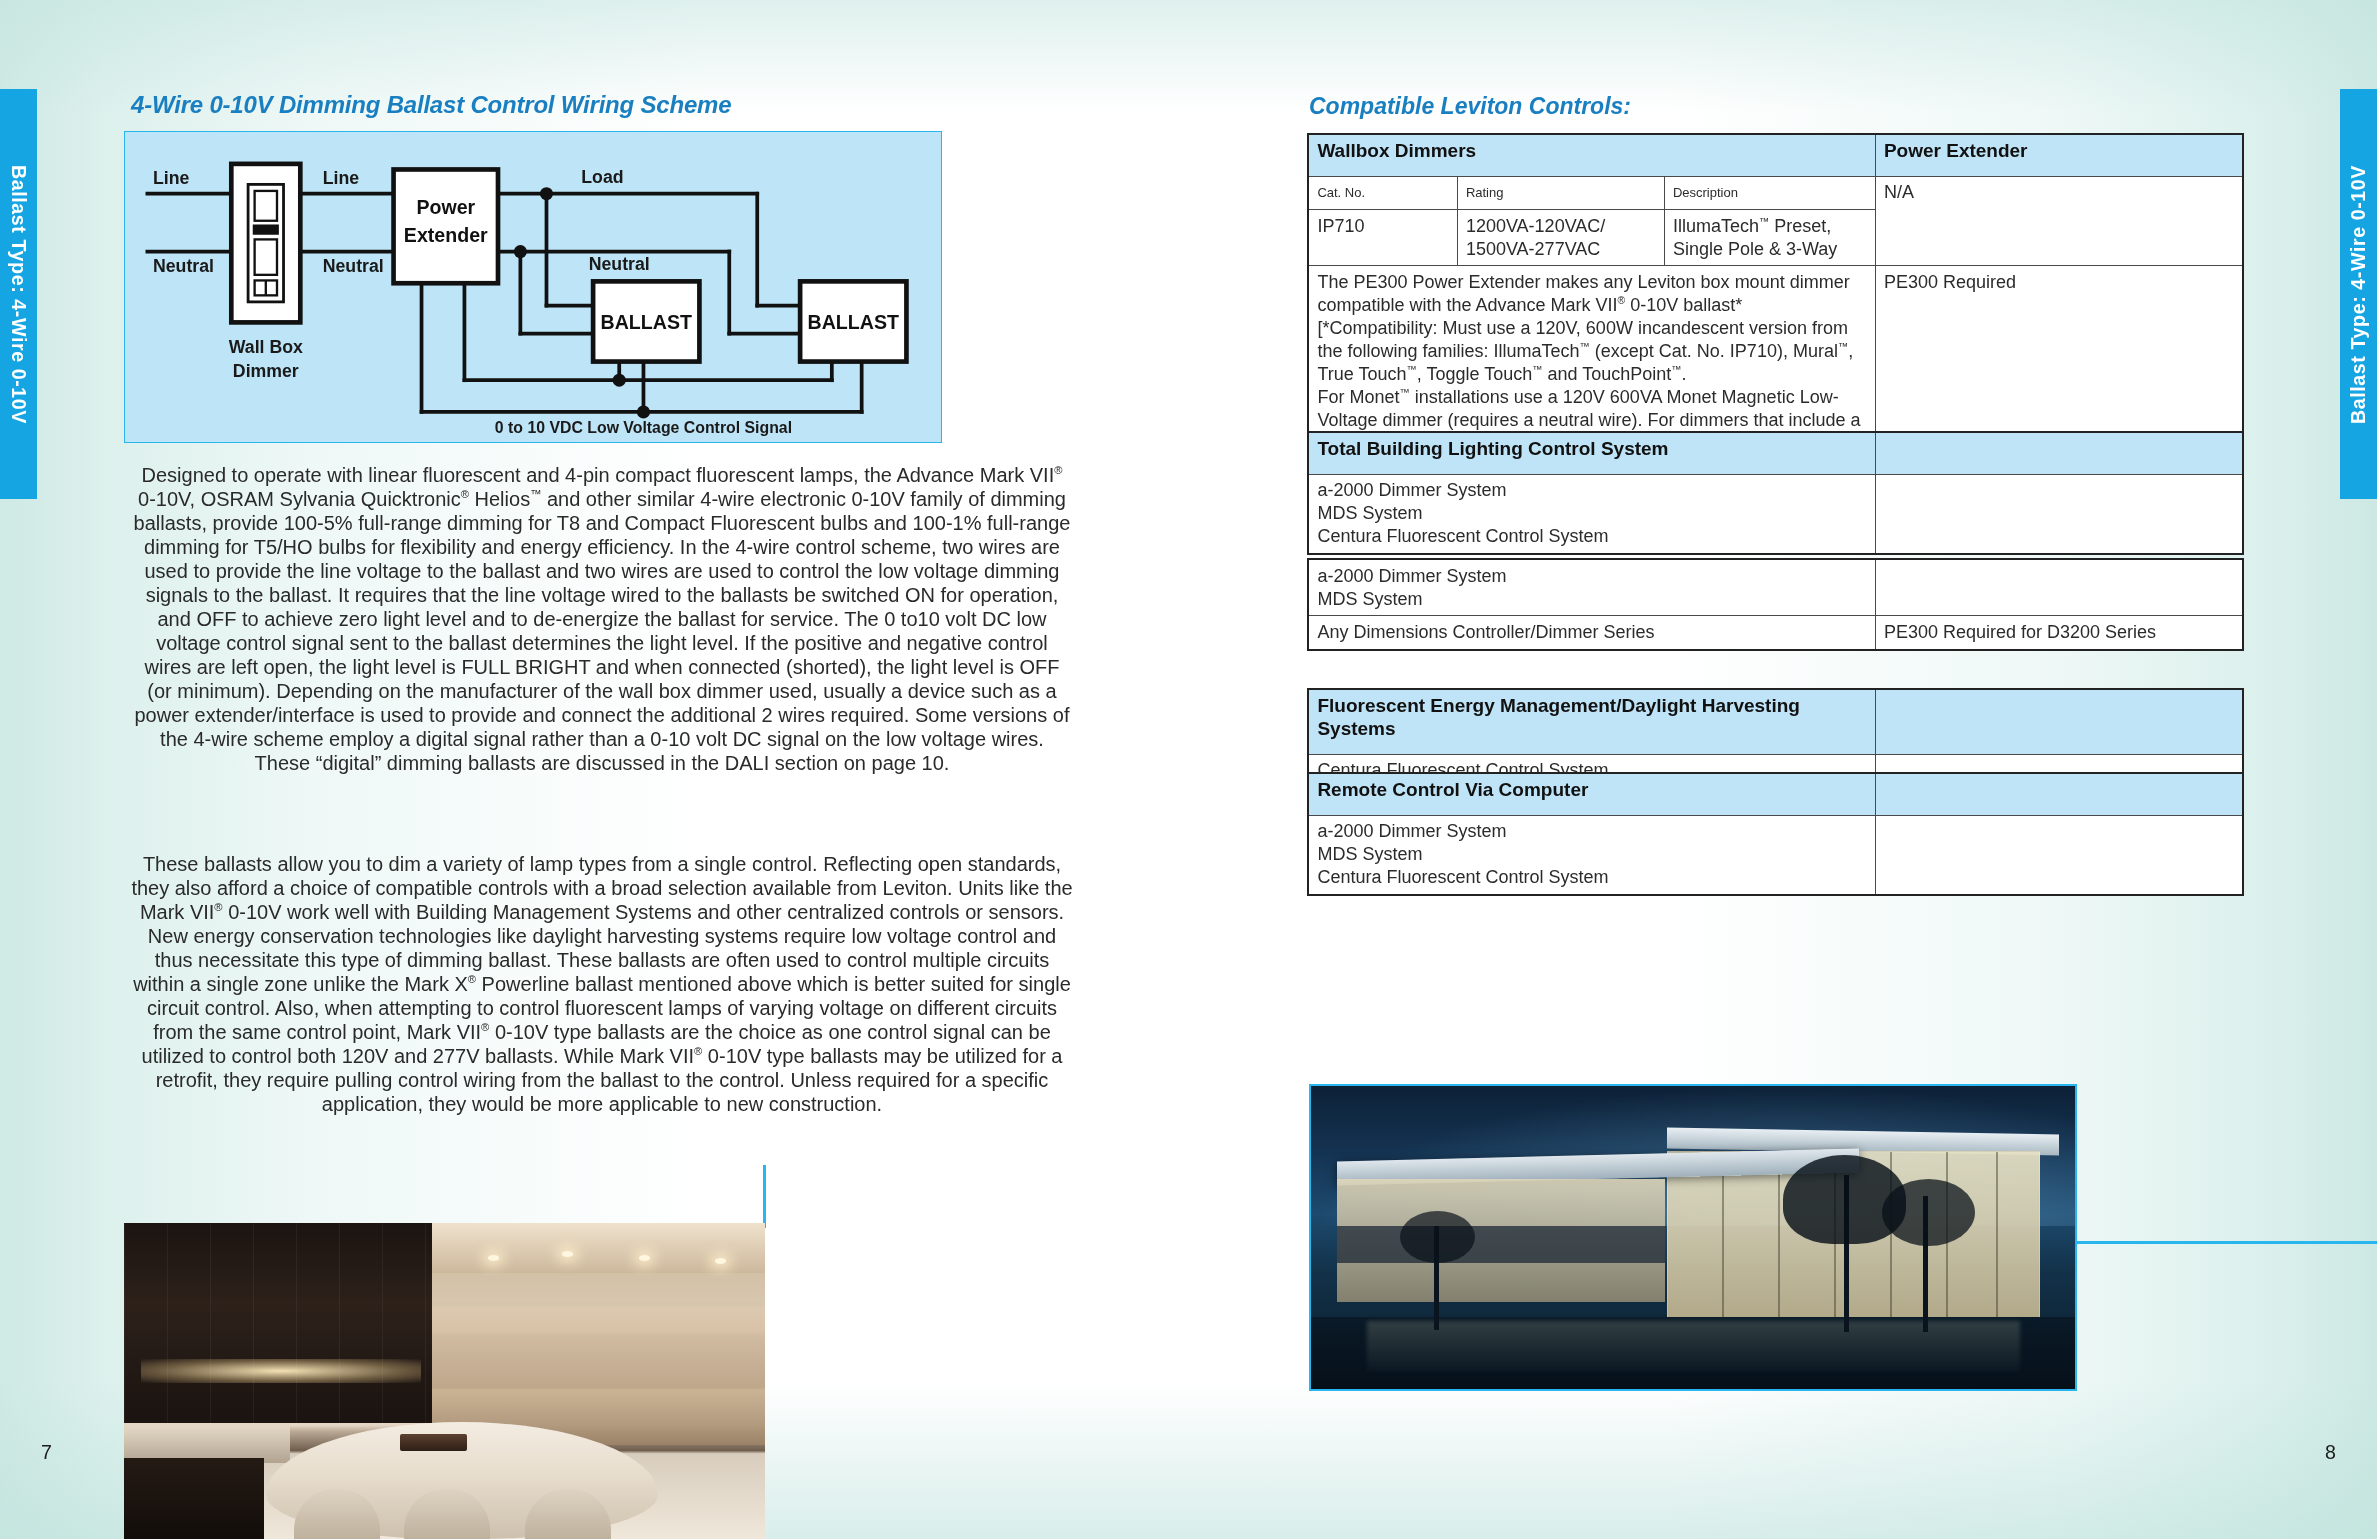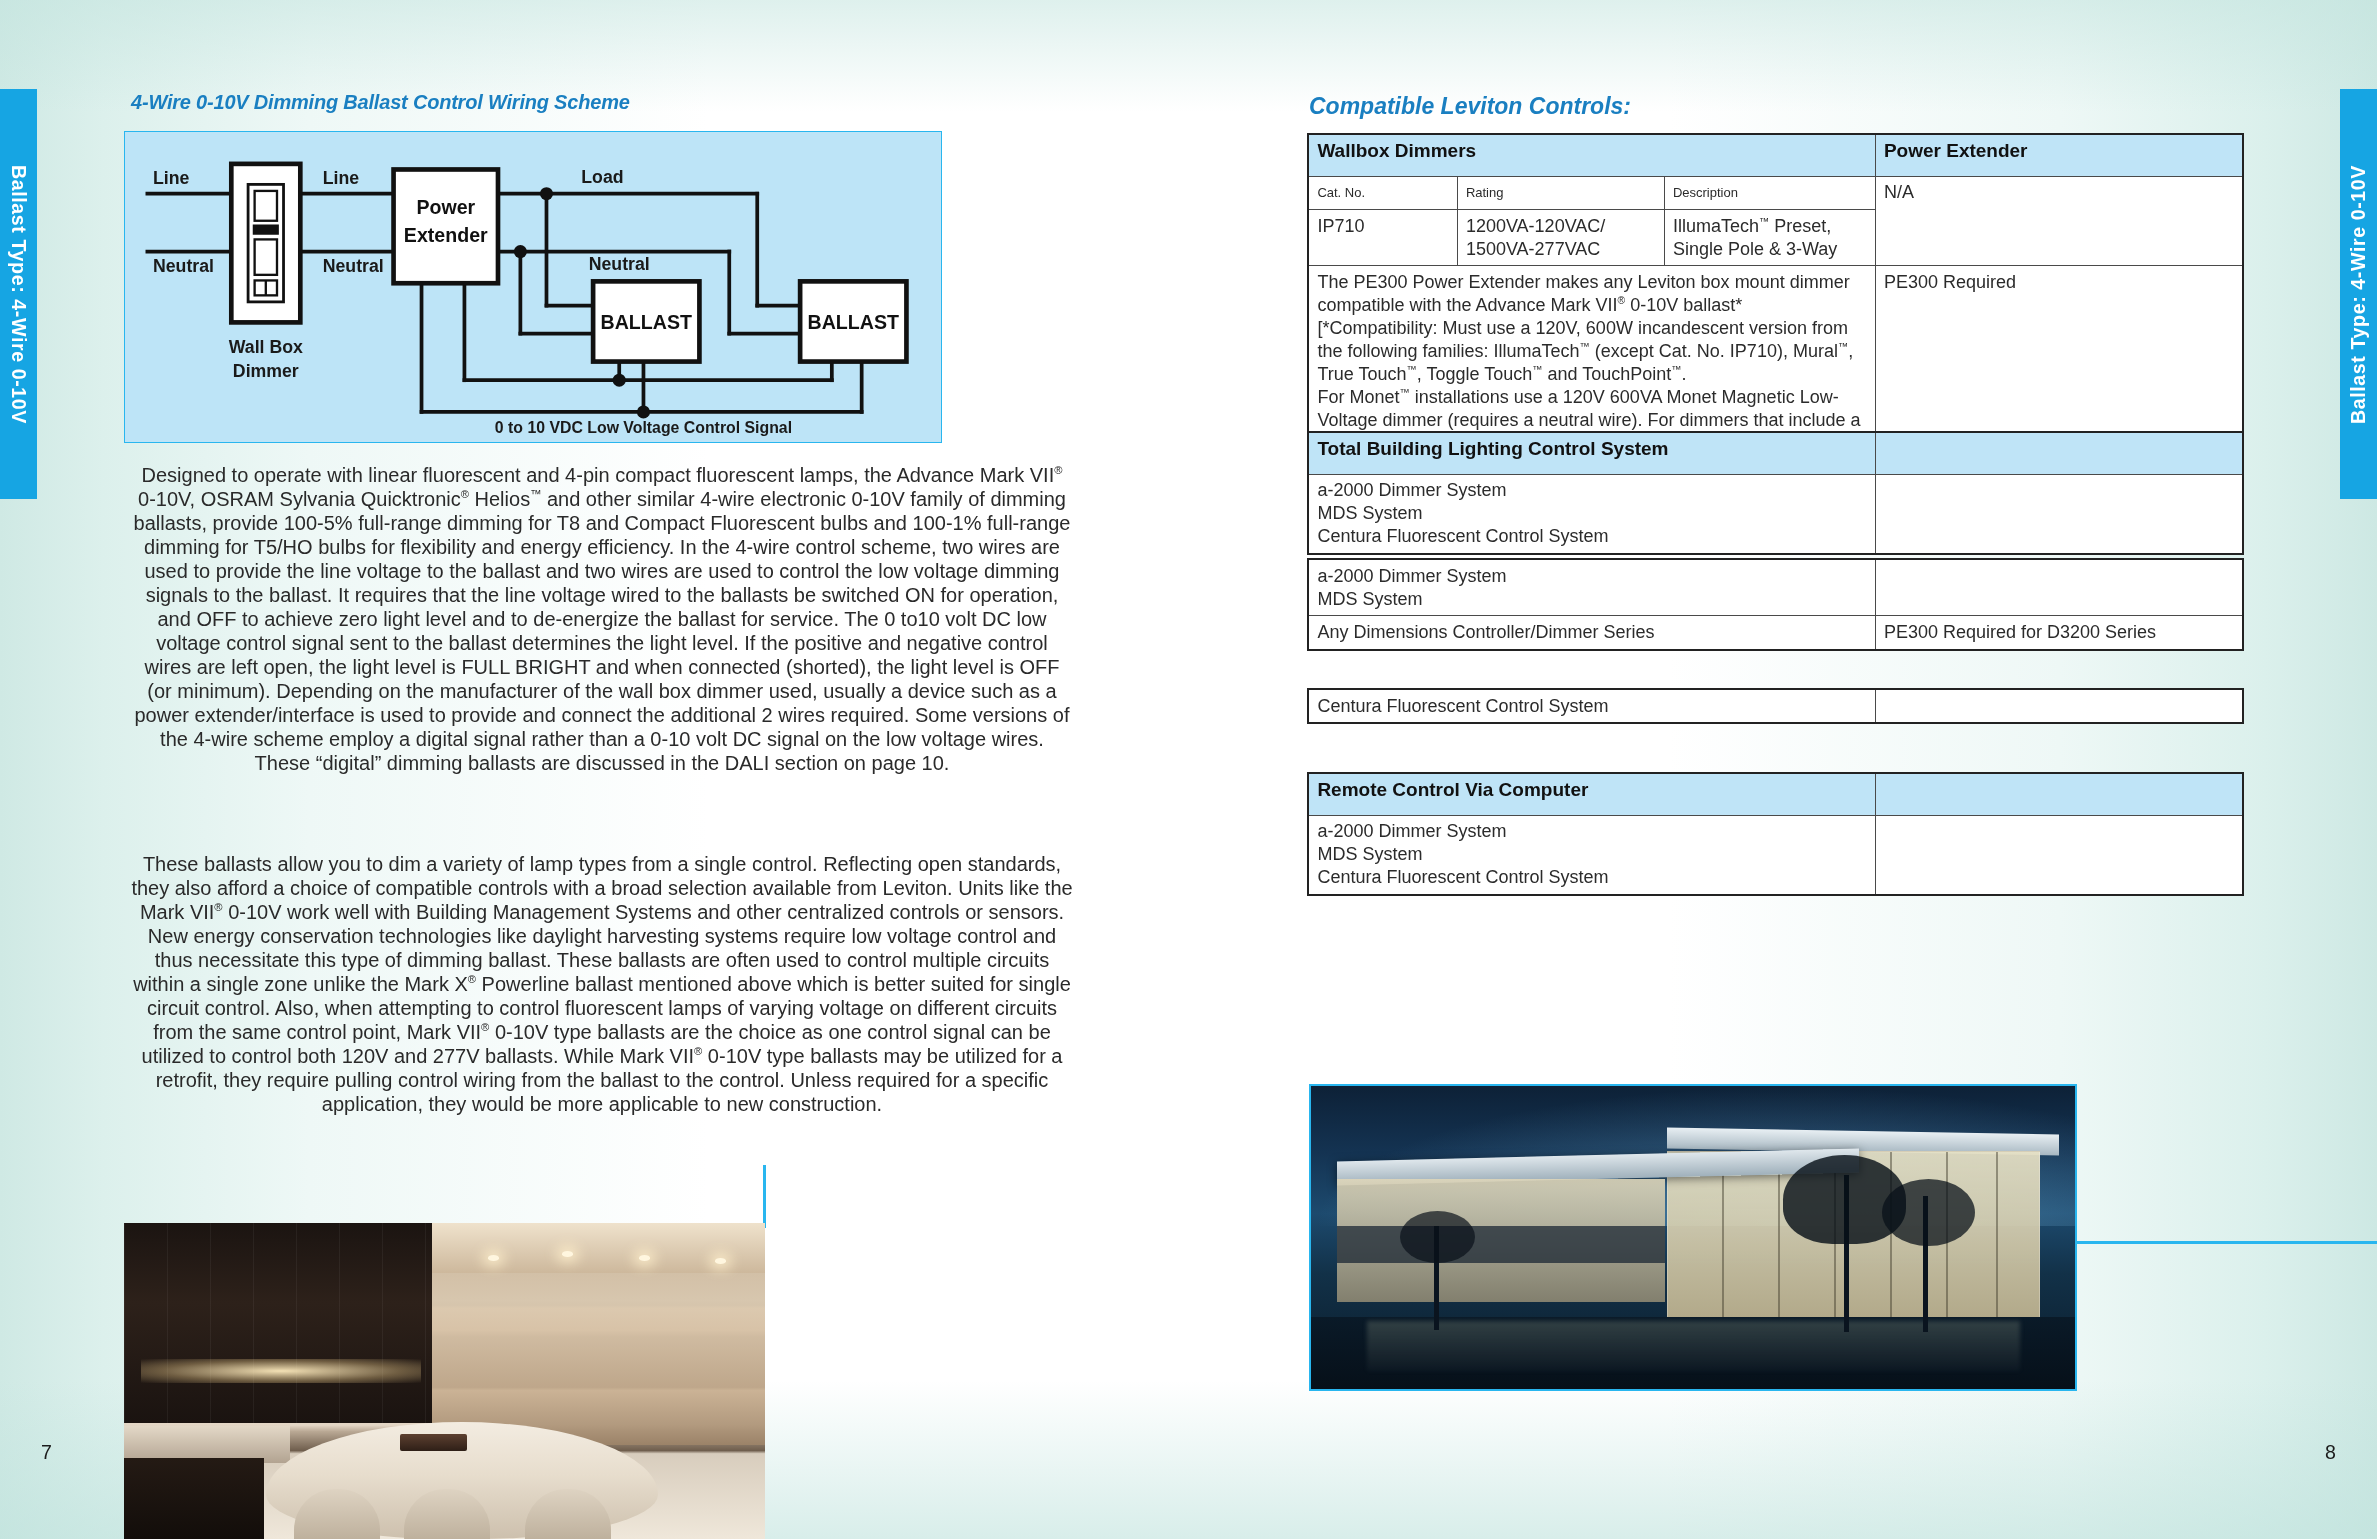--- a/index.html
+++ b/index.html
@@ -70,21 +70,21 @@
     width: 37px;
     height: 410px;
   }
   .side-tab-right .tab-text {
     transform: rotate(-90deg);
   }
   .section-title {
     font-style: italic;
     font-weight: bold;
     color: #1a7fc1;
-    font-size: 20px;
+    font-size: 24px;
     letter-spacing: -0.2px;
     position: absolute;
     left: 131px;
     top: 91px;
     white-space: nowrap;
   }
 
   
   .diagram {
     position: absolute;
@@ -508,20 +508,24 @@
     </tr>
   </tbody>
 </table>
 
 <table class="ctable" id="table-fluor">
   <colgroup>
       <col style="width:567px">
       <col style="width:368px">
     </colgroup>
   <tbody>
+    <tr>
+      <td class="hdr">Fluorescent Energy Management/Daylight Harvesting Systems</td>
+      <td class="hdr"></td>
+    </tr>
     <tr>
       <td>Centura Fluorescent Control System</td>
       <td></td>
     </tr>
   </tbody>
 </table>
 
 <table class="ctable" id="table-remote">
   <colgroup>
       <col style="width:567px">

